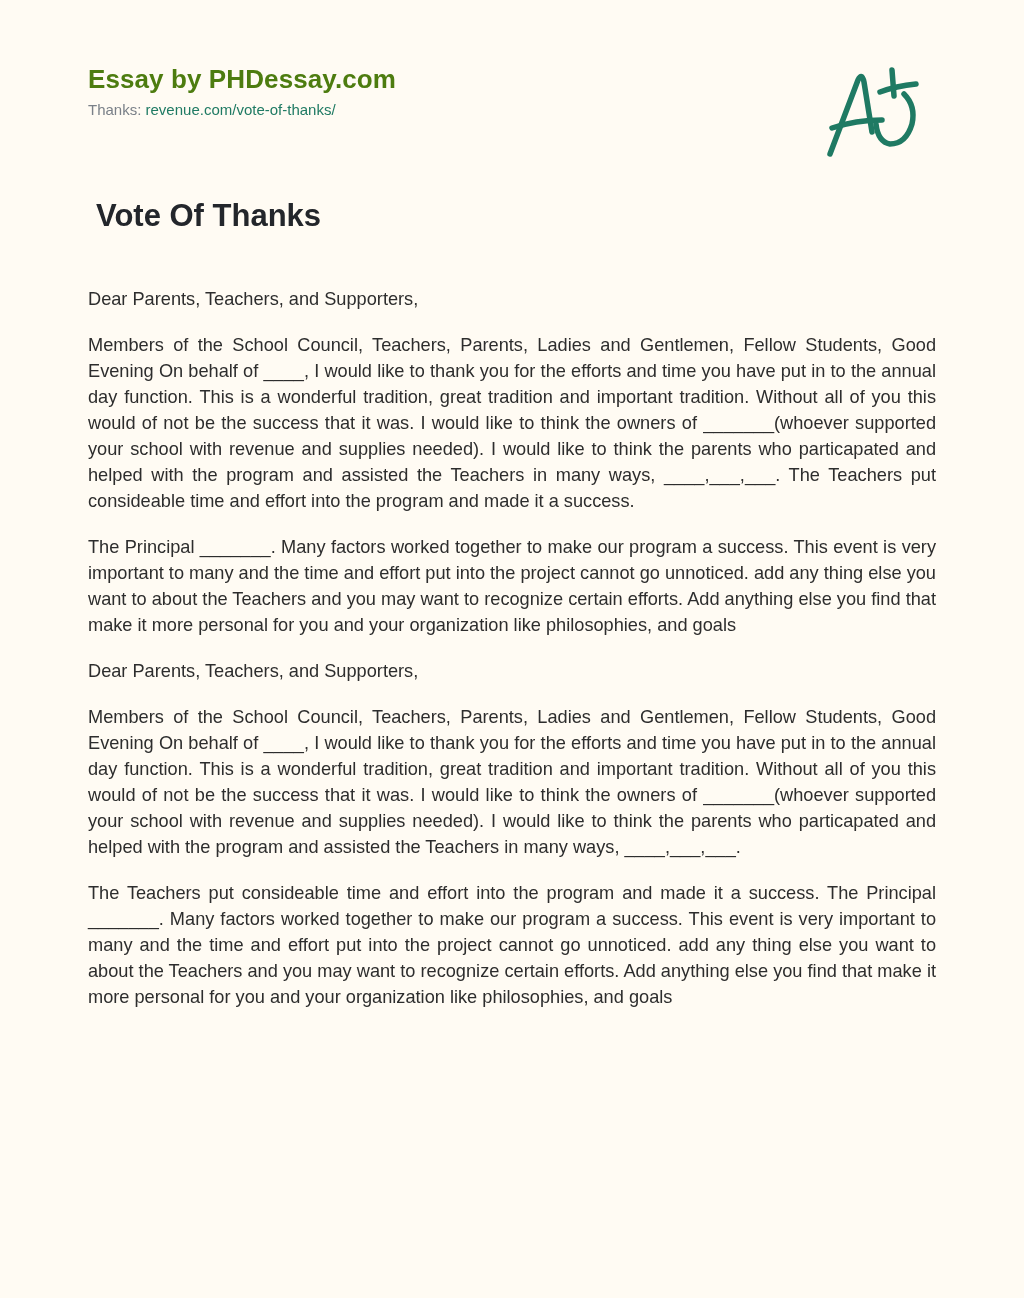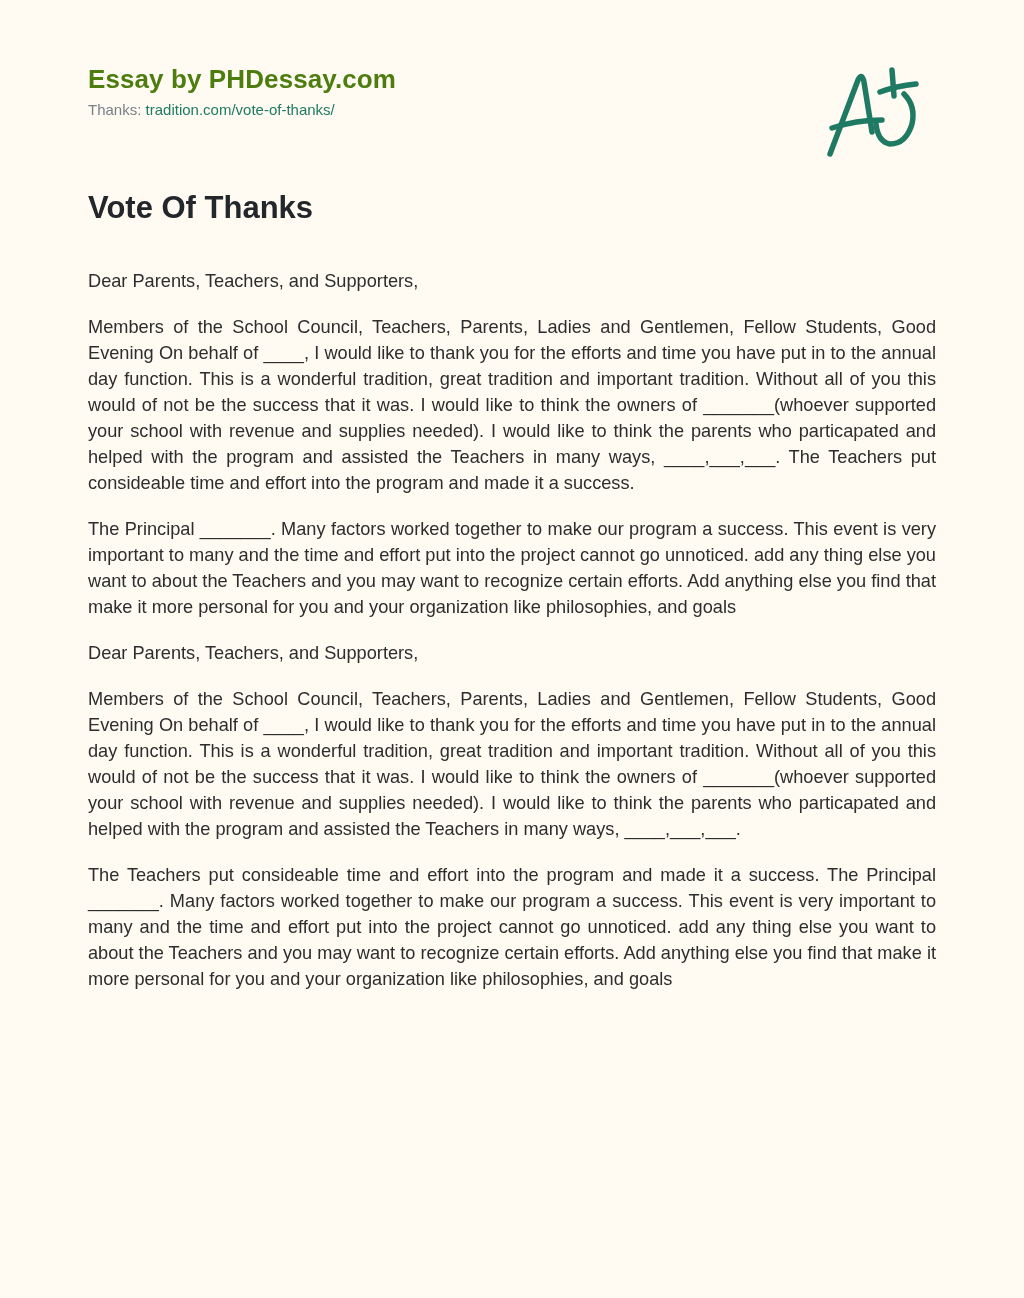--- a/index.html
+++ b/index.html
@@ -21,35 +21,35 @@
     position: absolute; left: 88px; top: 101px;
     font-size: 15px; color: #7a8088;
   }
   .source a { color: #1f7a63; text-decoration: none; }
   .logo {
     position: absolute; left: 820px; top: 62px; width: 110px; height: 100px;
   }
   .doc-title {
     position: absolute; left: 88px; top: 190px;
     font-size: 31px; font-weight: bold; color: #23262b;
-    margin: 0;
+    margin: 8px;
   }
   .content {
-    position: absolute; left: 88px; top: 268px; width: 848px;
+    position: absolute; left: 88px; top: 286px; width: 848px;
     font-size: 18.2px; line-height: 26px; color: #2d2d2d;
   }
   .content p { margin: 0 0 20px 0; text-align: justify; }
 </style>
 </head>
 <body>
 
 <div class="site-title">Essay by PHDessay.com</div>
 <div class="source">
   <span>Thanks:</span>
-  <a>tradition.com/vote-of-thanks/</a>
+  <a>revenue.com/vote-of-thanks/</a>
 </div>
 
 <svg class="logo" viewBox="0 0 110 100">
   <g fill="none" stroke="#1f7a63" stroke-width="5.5" stroke-linecap="round" stroke-linejoin="round">
     <path d="M10 92 L38 18 Q42 10 44 20 L52 70"></path>
     <path d="M12 66 Q36 58 62 58"></path>
     <path d="M72 8 L74 34"></path>
     <path d="M60 30 Q76 24 96 22"></path>
     <path d="M84 32 Q96 44 92 62 Q86 82 70 82 Q58 80 56 62"></path>
   </g>

